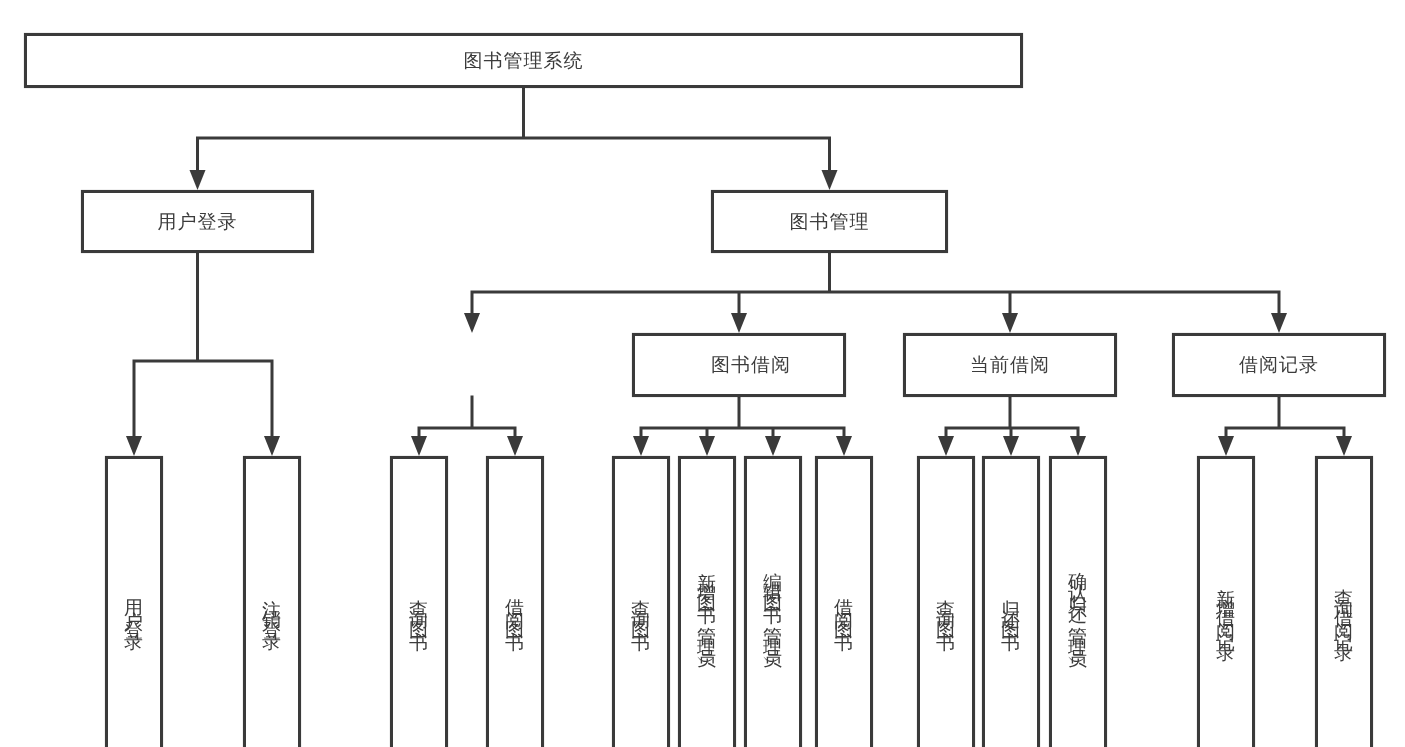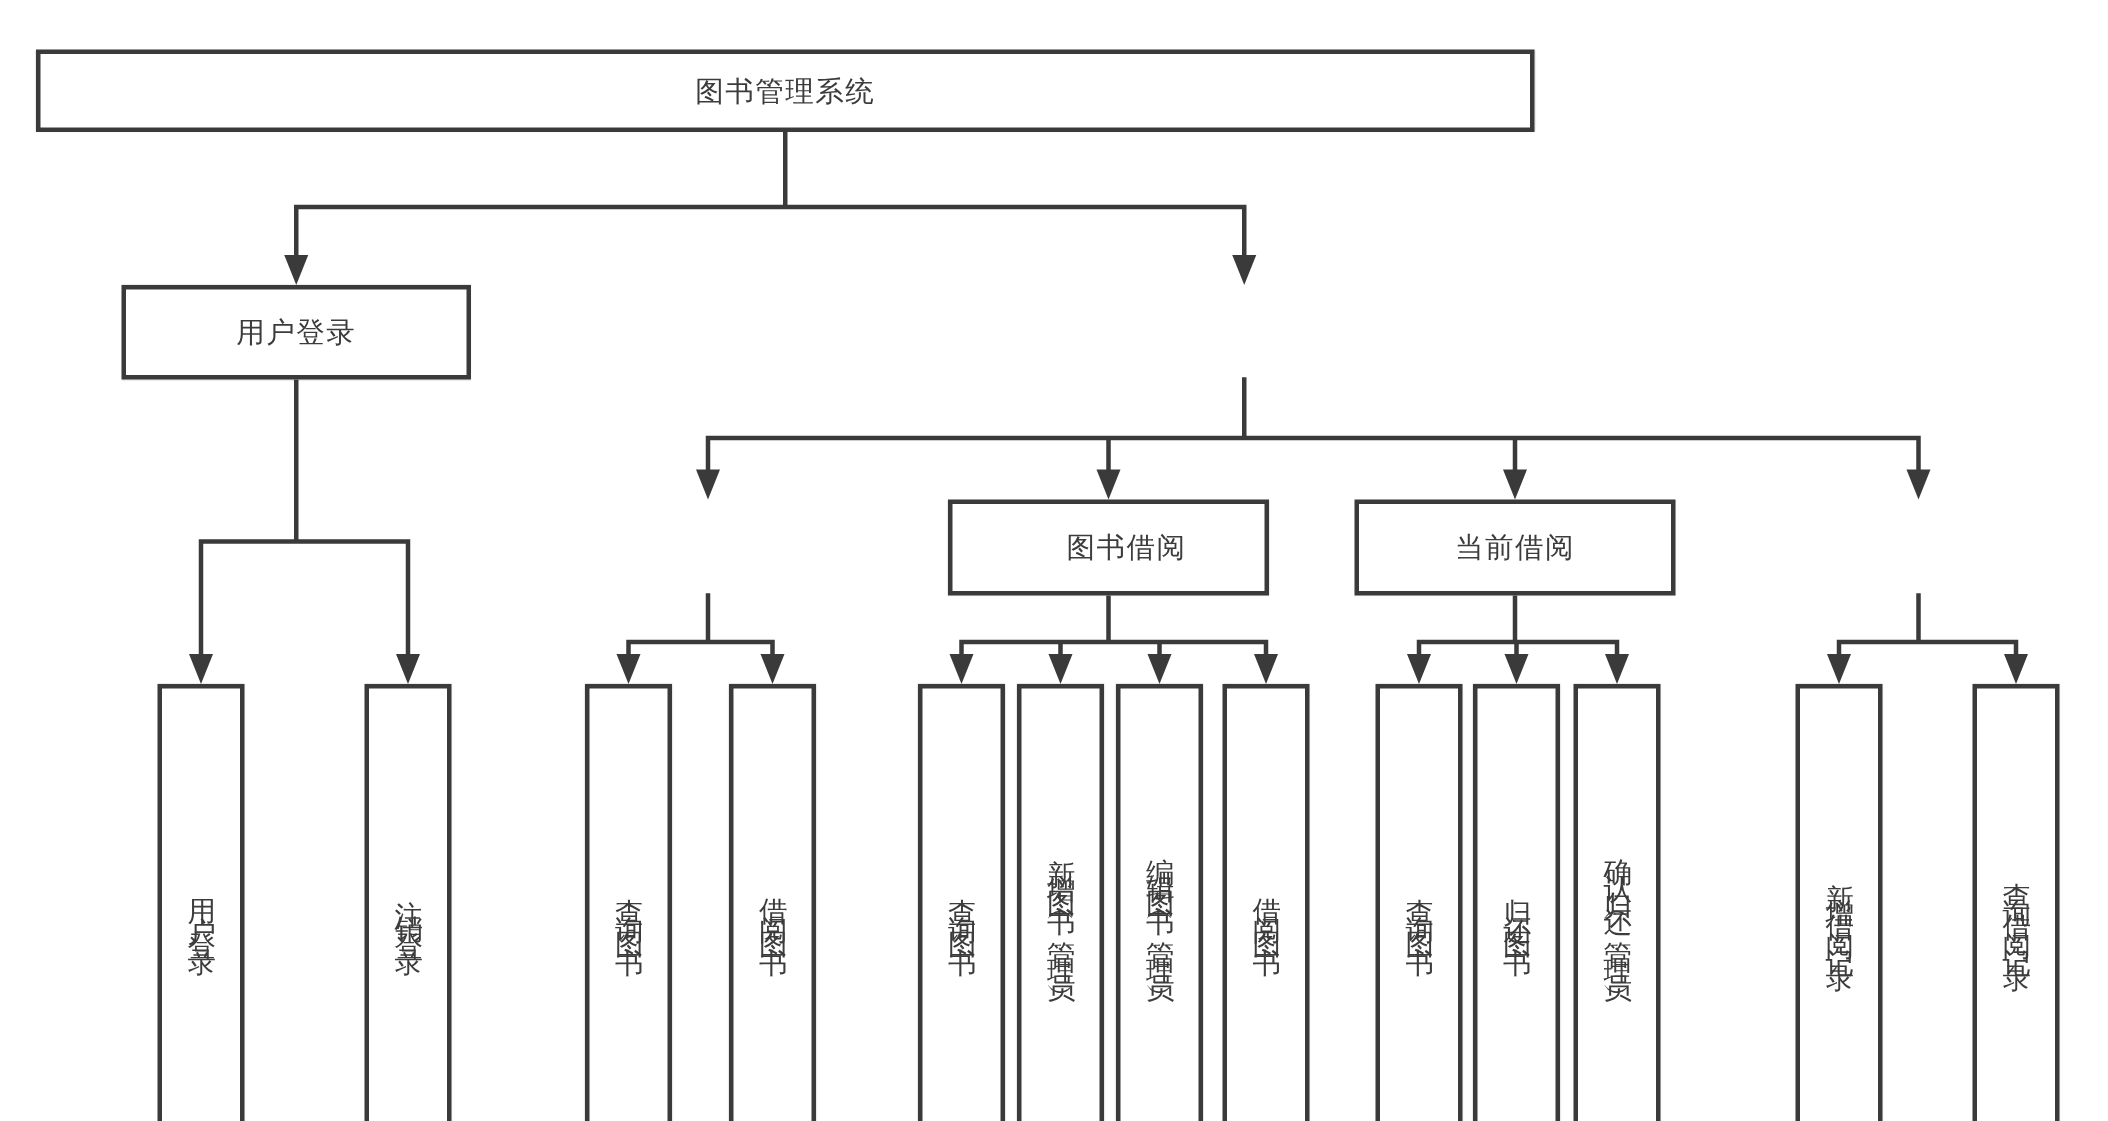--- a/index.html
+++ b/index.html
@@ -159,27 +159,33 @@
     </g>
   </svg>
 
   <div class="node node-h node-root">
     <span>图书管理系统</span>
   </div>
 
   <div class="node node-h node-l2a">
     <span>用户登录</span>
   </div>
+  <div class="node node-h node-l2b">
+    <span>图书管理</span>
+  </div>
 
   <div class="node node-h node-l3 node-l3-1">
     <span>图书借阅</span>
   </div>
   <div class="node node-h node-l3 node-l3-2">
     <span>当前借阅</span>
   </div>
+  <div class="node node-h node-l3 node-l3-3">
+    <span>借阅记录</span>
+  </div>
 
   <div class="leaf leaf-0">
     <span>用户登录</span>
   </div>
   <div class="leaf leaf-1">
     <span>注销登录</span>
   </div>
   <div class="leaf leaf-2">
     <span>查询图书</span>
   </div>

